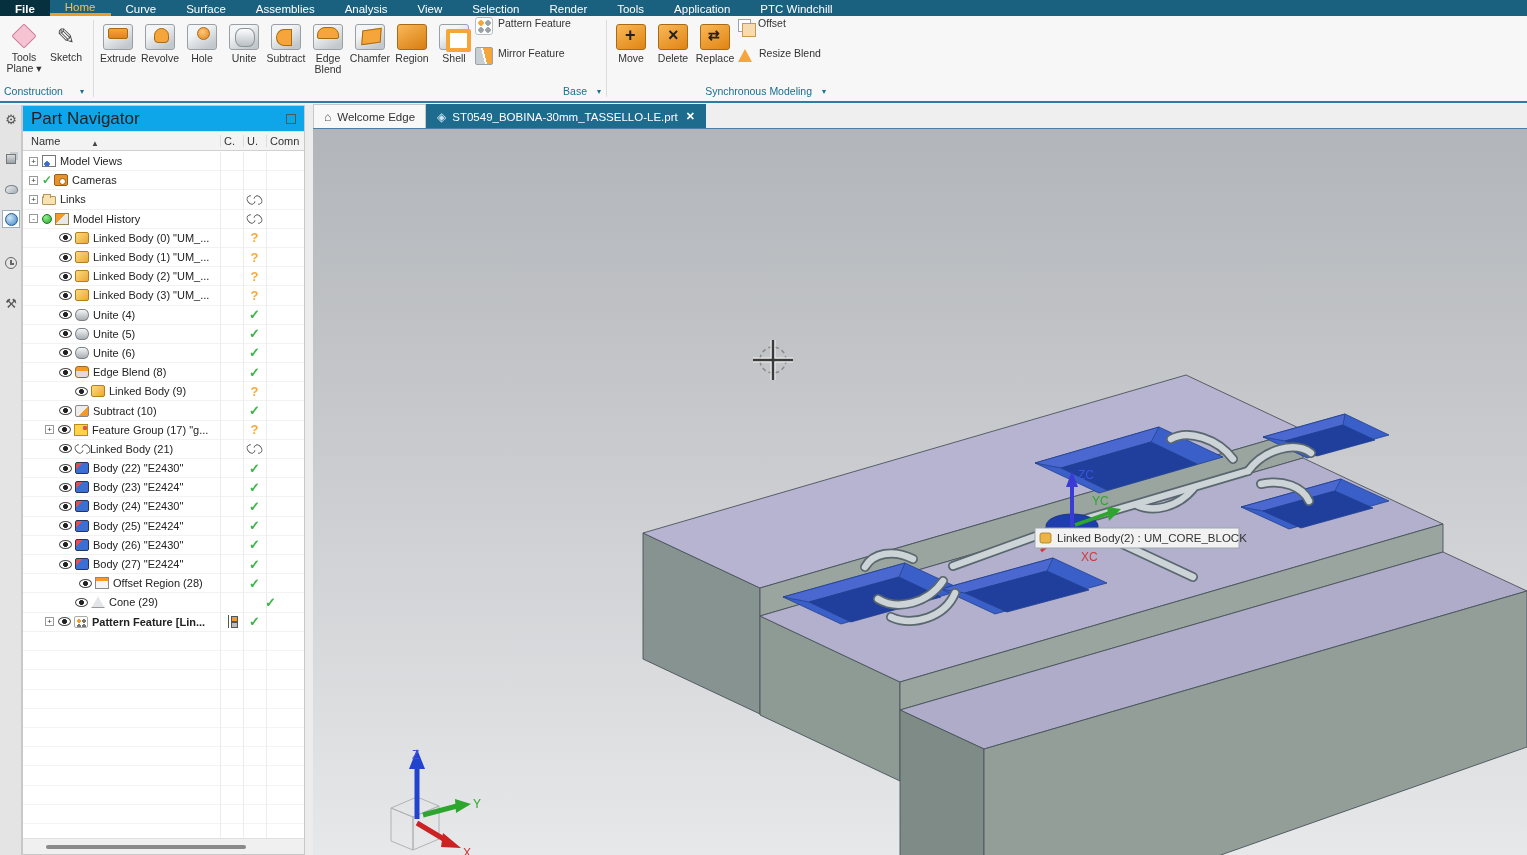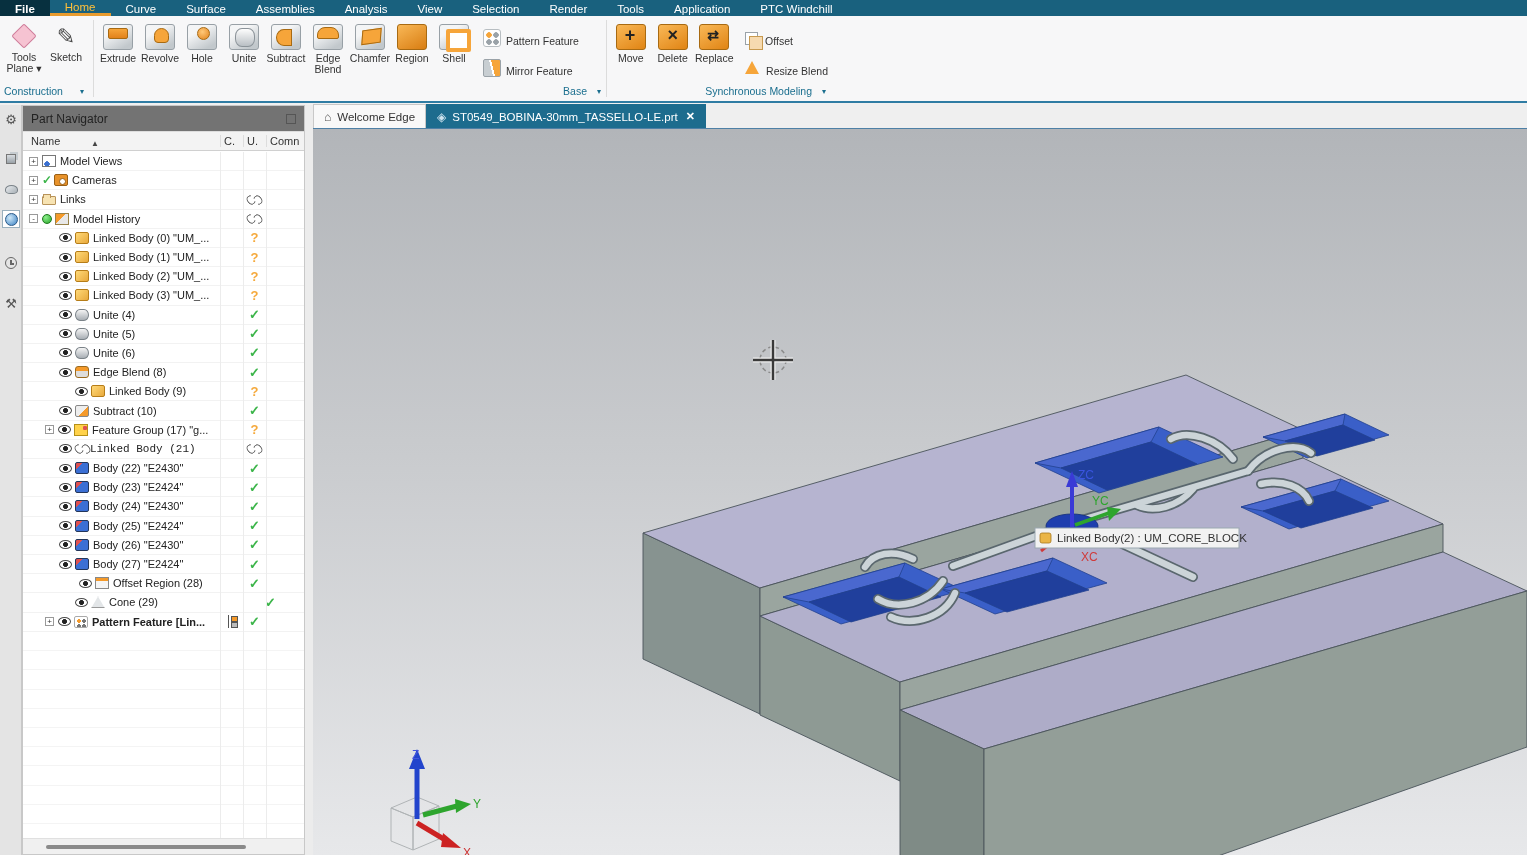--- a/index.html
+++ b/index.html
@@ -32,21 +32,21 @@
   .bic.unite::after{left:5px;top:3px;width:18px;height:17px;border-radius:7px/8px;background:linear-gradient(#fdfdfd,#b9bfc4);border:1px solid #8b9399;}
   .bic.subtract::after{left:4px;top:4px;width:14px;height:15px;border-radius:50% 0 0 50%;background:#f6a53a;border:1px solid #a86a12;}
   .bic.edgeblend::after{left:3px;top:2px;right:3px;height:10px;border-radius:8px 8px 2px 2px;background:#f6a53a;border:1px solid #a86a12;}
   .bic.chamfer::after{left:6px;top:4px;width:17px;height:13px;background:#f6a53a;border:1px solid #a86a12;transform:skewX(-12deg) rotate(-8deg);}
   .bic.draft{background:linear-gradient(150deg,#f9b857,#d87d12);border-color:#a86a12;}
   .bic.shell::after{left:6px;top:4px;width:17px;height:15px;background:#fff;border:4px solid #f6a53a;border-radius:2px;}
   .bic.orange{background:linear-gradient(150deg,#f9b857,#e08414);border-color:#a86a12;}
   .bic.move::after{content:"+";font-weight:bold;font-size:18px;color:#222;left:8px;top:0px;}
   .bic.delete::after{content:"×";font-weight:bold;font-size:18px;color:#222;left:9px;top:0px;}
   .bic.replace::after{content:"⇄";font-weight:bold;font-size:14px;color:#222;left:7px;top:2px;}
-  .srow{display:flex;align-items:flex-end;height:30px;cursor:default;margin-left:8px;}
+  .srow{display:flex;align-items:flex-start;height:30px;cursor:default;}
   .srow .lbl{font-size:10.5px;color:#333;margin-left:5px;white-space:nowrap;}
   .sic{width:18px;height:18px;position:relative;display:inline-block;}
   .sic.pattern{background-color:#fff;border:1px solid #b8bec2;border-radius:3px;
     background-image:radial-gradient(circle at 5px 5px,#f6a53a 2.5px,transparent 3px),
       radial-gradient(circle at 12px 5px,#9aa2a8 2.5px,transparent 3px),
       radial-gradient(circle at 5px 12px,#9aa2a8 2.5px,transparent 3px),
       radial-gradient(circle at 12px 12px,#9aa2a8 2.5px,transparent 3px);}
   .sic.mirror{background:linear-gradient(75deg,#c8ced2 45%,#fff 45% 55%,#f6a53a 55%);border:1px solid #9aa2a8;border-radius:2px;}
   .sic.offset{background:#fff;border:1px solid #9aa2a8;width:13px;height:13px;margin:2px;}
   .sic.offset::after{content:"";position:absolute;left:3px;top:3px;width:12px;height:12px;background:#f6dab0;border:1px solid #c89a50;}
@@ -71,21 +71,21 @@
   .rb-globe{display:inline-block;width:13px;height:13px;border-radius:50%;margin-top:2px;
     background:radial-gradient(circle at 35% 35%,#cfe8f8,#3a82c4);border:1px solid #2a5a8a;}
   .rb-clock{display:inline-block;width:12px;height:12px;border-radius:50%;border:1.5px solid #666;position:relative;margin-top:2px;}
   .rb-clock::after{content:"";position:absolute;left:4px;top:2px;width:1.5px;height:4px;background:#666;}
   .rb-clock::before{content:"";position:absolute;left:4px;top:5px;width:4px;height:1.5px;background:#666;}
   .rb-cube{display:inline-block;width:10px;height:10px;background:linear-gradient(#d8dce0,#9aa2a8);border:1px solid #777;box-shadow:3px -3px 0 -1px #c6ccd0;margin-top:4px;}
   .rb-part{display:inline-block;width:13px;height:9px;border-radius:50% 50% 40% 40%;background:linear-gradient(140deg,#e8ebee,#a8b0b6);border:1px solid #7a8288;margin-top:4px;}
 
   
   .panel{position:absolute;left:22px;top:105px;width:283px;bottom:0;background:#fff;border:1px solid #c8c8c8;z-index:17;}
-  .pn-head{height:25px;display:flex;align-items:center;padding:0 8px;font-size:12px;color:#222;background:#737373;}
+  .pn-head{height:25px;display:flex;align-items:center;padding:0 8px;font-size:17px;color:#222;background:#0ea5e9;}
   .pn-max{margin-left:auto;width:10px;height:10px;border:1.5px solid #555;cursor:pointer;}
   .pn-cols{height:20px;display:flex;align-items:center;background:#f3f3f3;border-top:1px solid #ddd;border-bottom:1px solid #d0d0d0;font-size:11px;color:#333;}
   .pn-cols .c-name{width:197px;padding-left:8px;position:relative;}
   .pn-cols .c-sort{position:absolute;left:68px;top:4px;font-size:8px;color:#444;}
   .pn-cols .c-c{width:23px;border-left:1px solid #ddd;padding-left:3px;}
   .pn-cols .c-u{width:23px;border-left:1px solid #ddd;padding-left:3px;}
   .pn-cols .c-com{flex:1;border-left:1px solid #ddd;padding-left:3px;}
   .pn-body{position:absolute;left:0;right:0;top:46px;bottom:16px;overflow:hidden;}
   .pn-vline{position:absolute;top:0;bottom:0;width:1px;background:#ececec;}
   .trow{height:19.2px;display:flex;align-items:center;font-size:11px;color:#222;border-bottom:1px solid #f2f2f2;position:relative;cursor:default;}
@@ -449,21 +449,21 @@
           <span class="t-eye"></span>
           <span class="ticn i-feature-group"></span>
           <span>Feature Group (17) "g...</span>
         </span>
         <span class="colc"></span>
         <span class="colu">
           <span class="u-q">?</span>
         </span>
       </div>
       <div class="trow">
-        <span class="name" style="padding-left: 36px; font-family: Liberation Mono, monospace;">
+        <span class="name" style="padding-left: 36px;">
           <span class="t-eye"></span>
           <span class="brk"></span>
           <span>Linked Body (21)</span>
         </span>
         <span class="colc"></span>
         <span class="colu">
           <span class="brk"></span>
         </span>
       </div>
       <div class="trow">

